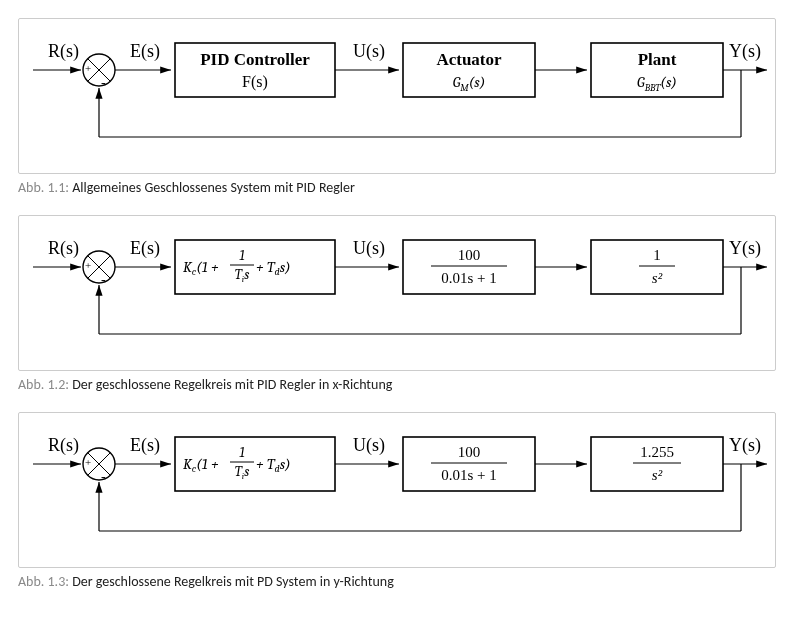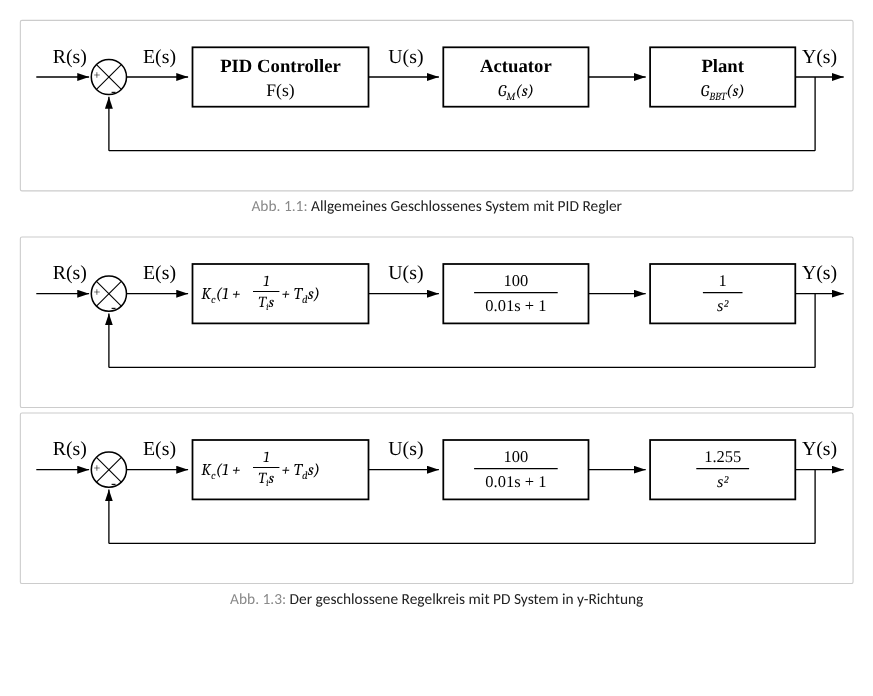--- a/index.html
+++ b/index.html
@@ -20,21 +20,20 @@
     margin-bottom: 4px;
     padding: 6px 4px 8px 4px;
     position: relative;
   }
   svg.diagram {
     display: block;
     width: 748px;
     height: auto;
   }
   .caption {
-    text-align: center;
     font-family: "Segoe UI", Calibri, sans-serif;
     margin: 6px 0 18px 0;
     font-size: 14px;
     line-height: 1.2;
   }
   .caption .label {
     color: #8a8a8a;
   }
   .caption .text {
     color: #222;
@@ -135,20 +134,24 @@
       <text x="634" y="61" font-size="15" font-style="italic" text-anchor="middle">s²</text>
 
       <line x1="700" y1="45" x2="744" y2="45" stroke="#000" stroke-width="1.2" marker-end="url(#arrow)"></line>
       <text x="706" y="32" font-size="18">Y(s)</text>
 
       <line x1="718" y1="45" x2="718" y2="112" stroke="#000" stroke-width="1.2"></line>
       <line x1="718" y1="112" x2="76" y2="112" stroke="#000" stroke-width="1.2"></line>
       <line x1="76" y1="112" x2="76" y2="63" stroke="#000" stroke-width="1.2" marker-end="url(#arrow)"></line>
     </svg>
   </div>
+  <div class="caption">
+    <span class="label">Abb. 1.2:</span>
+    <span class="text">Der geschlossene Regelkreis mit PID Regler in x-Richtung</span>
+  </div>
 
   <div class="diagram-wrap">
     <svg class="diagram" viewBox="0 0 748 140">
 
       <line x1="10" y1="45" x2="58" y2="45" stroke="#000" stroke-width="1.2" marker-end="url(#arrow)"></line>
       <text x="25" y="32" font-size="18">R(s)</text>
 
       <circle cx="76" cy="45" r="16" fill="none" stroke="#000" stroke-width="1.4"></circle>
       <line x1="64.7" y1="33.7" x2="87.3" y2="56.3" stroke="#000" stroke-width="1"></line>
       <line x1="64.7" y1="56.3" x2="87.3" y2="33.7" stroke="#000" stroke-width="1"></line>

